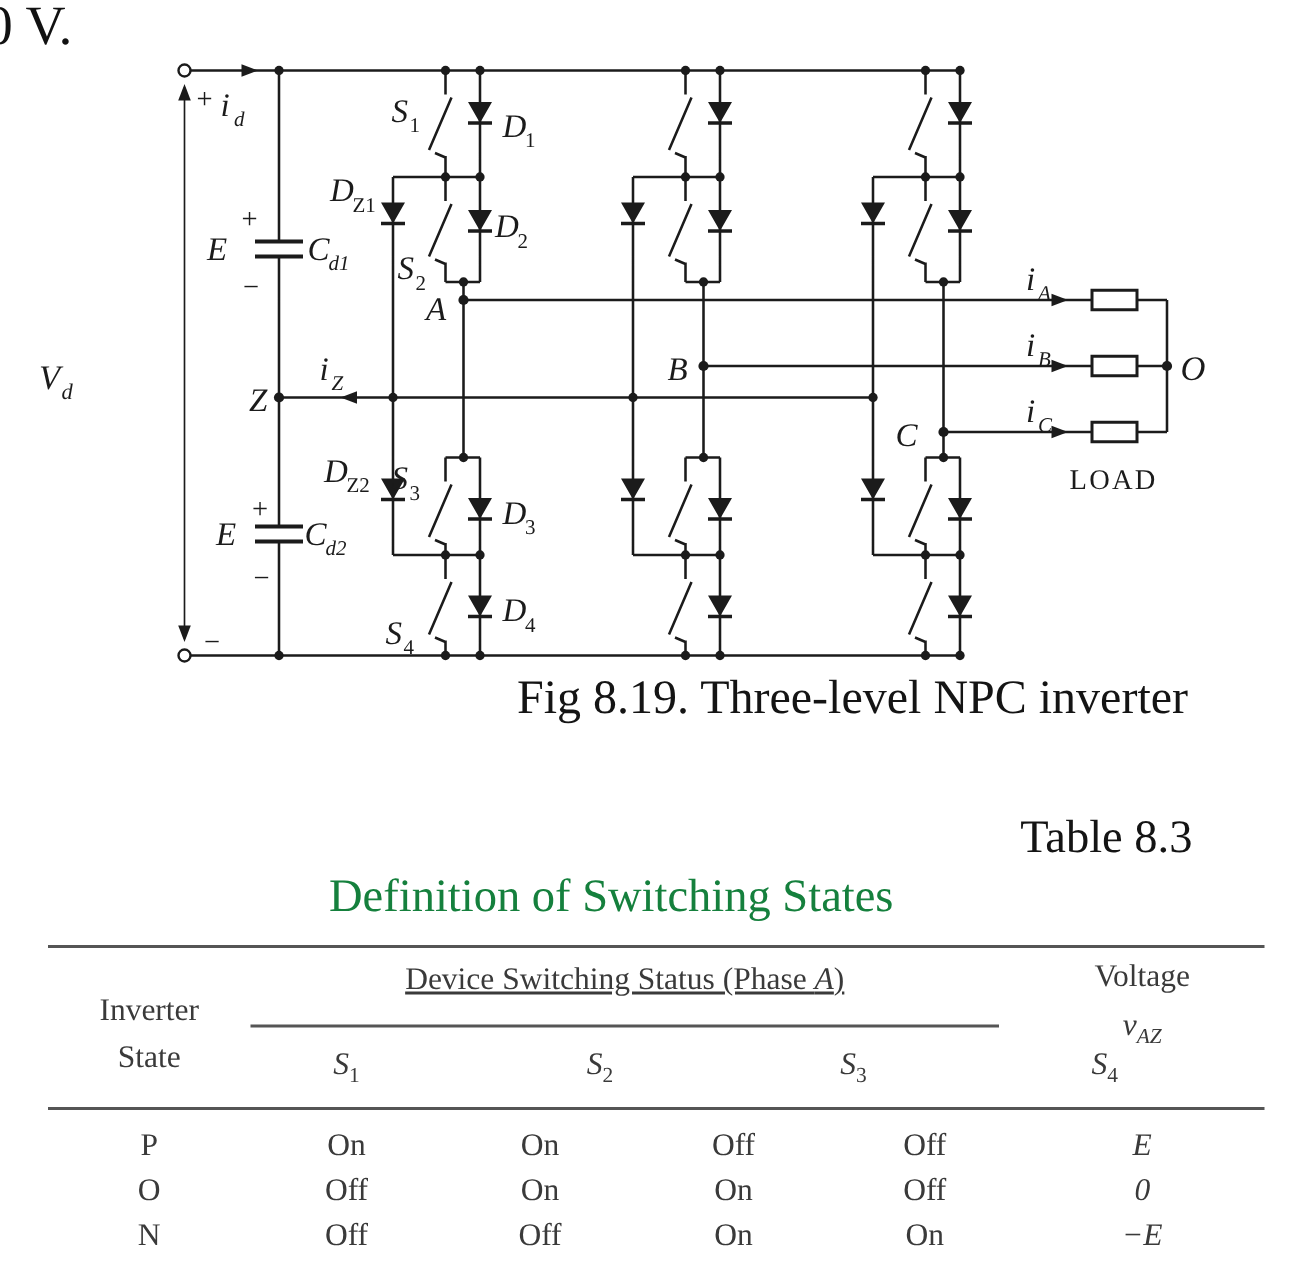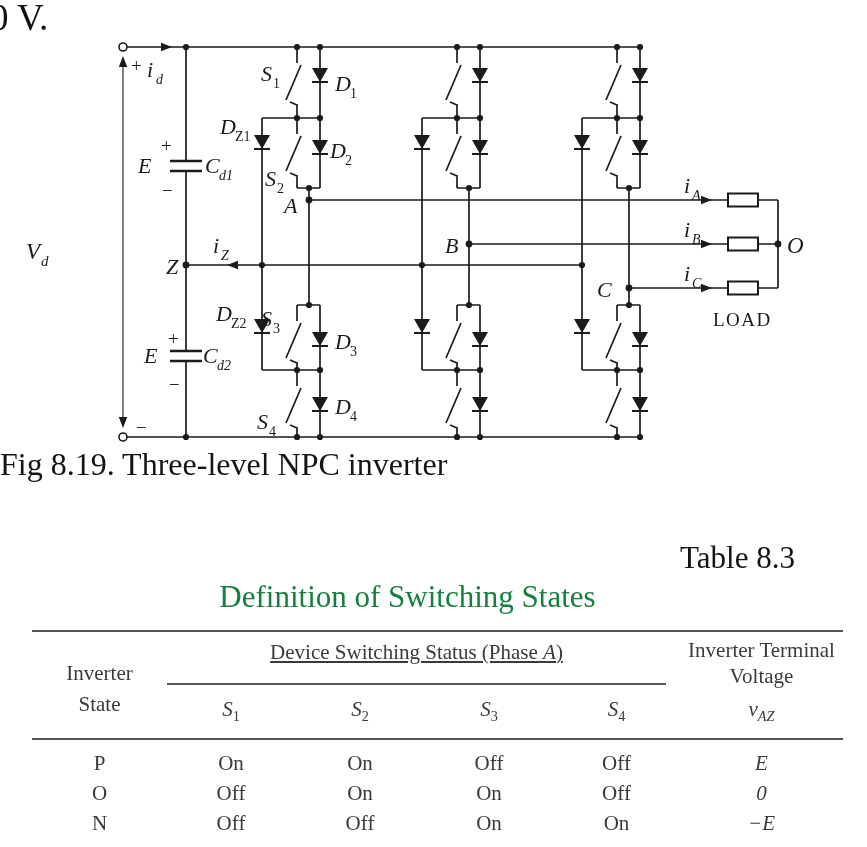--- a/index.html
+++ b/index.html
@@ -9,34 +9,34 @@
   
   .top-frag{left:-10px;top:-4px;font-size:37px;color:#111;}
   
   .circuit{left:0;top:0;}
   svg text{font-family:"Liberation Serif","DejaVu Serif",serif;fill:#1b1b1b;}
   .t14{font-size:14px;} .t15{font-size:15px;} .t19{font-size:19px;}
   .t22{font-size:22px;} .t23{font-size:23px;}
   .it{font-style:italic;}
   .ld{letter-spacing:1.5px;}
   
-  .caption{left:0;top:446px;width:792px;text-align:left;font-size:32px;color:#141414;}
+  .caption{left:0;top:446px;width:792px;text-align:right;font-size:32px;color:#141414;}
   .tbl-title1{left:0;top:540px;width:795px;text-align:right;font-size:31px;color:#141414;}
   .tbl-title2{left:0;top:579px;width:795px;text-align:center;font-size:31px;color:#15803d;padding-left:10px;}
   
   .tbl{left:32px;top:630px;width:811px;color:#3a3a3a;font-size:21px;}
   .tbl-header{display:grid;grid-template-columns:135px 128px 130px 128px 127px 163px;
               border-top:2px solid #555;border-bottom:2px solid #555;height:106px;}
   .hdr-state{grid-column:1;display:flex;flex-direction:column;justify-content:center;
              align-items:center;line-height:31px;padding-top:8px;}
   .hdr-device{grid-column:2 / span 4;display:flex;flex-direction:column;}
   .device-title{height:53px;box-sizing:border-box;padding-top:8px;text-align:center;
                 border-bottom:2px solid #555;margin-right:14px;text-decoration:underline;}
   .device-cols{flex:1;display:grid;grid-template-columns:128px 130px 128px 127px;
-               align-items:center;text-align:center;}
+               align-items:center;text-align:center;gap:40px;}
   .hdr-voltage{grid-column:6;display:flex;flex-direction:column;align-items:center;
                padding-top:5px;line-height:26px;}
   .hdr-vaz{margin-top:7px;font-style:italic;font-family:Liberation Serif, serif;}
   .tbl-body{padding-top:8px;}
   .trow{display:grid;grid-template-columns:135px 128px 130px 128px 127px 163px;
         height:30px;align-items:center;text-align:center;}
   .vaz-cell{font-style:italic;}
   sub.s{font-size:0.68em;}
   .subit{font-style:italic;}
 </style>
@@ -196,21 +196,20 @@
       <div class="hdr-device">
         <div class="device-title"><span>Device Switching Status (Phase </span><span class="it">A</span><span>)</span></div>
         <div class="device-cols">
           <div><span class="it">S</span><sub class="s">1</sub></div>
           <div><span class="it">S</span><sub class="s">2</sub></div>
           <div><span class="it">S</span><sub class="s">3</sub></div>
           <div><span class="it">S</span><sub class="s">4</sub></div>
         </div>
       </div>
       <div class="hdr-voltage">
-        <span>Inverter Terminal</span>
         <span>Voltage</span>
         <span class="hdr-vaz"><span>v</span><sub class="s subit">AZ</sub></span>
       </div>
     </div>
 
     <div class="tbl-body">
       <div class="trow">
         <div>P</div>
         <div>On</div>
         <div>On</div>

